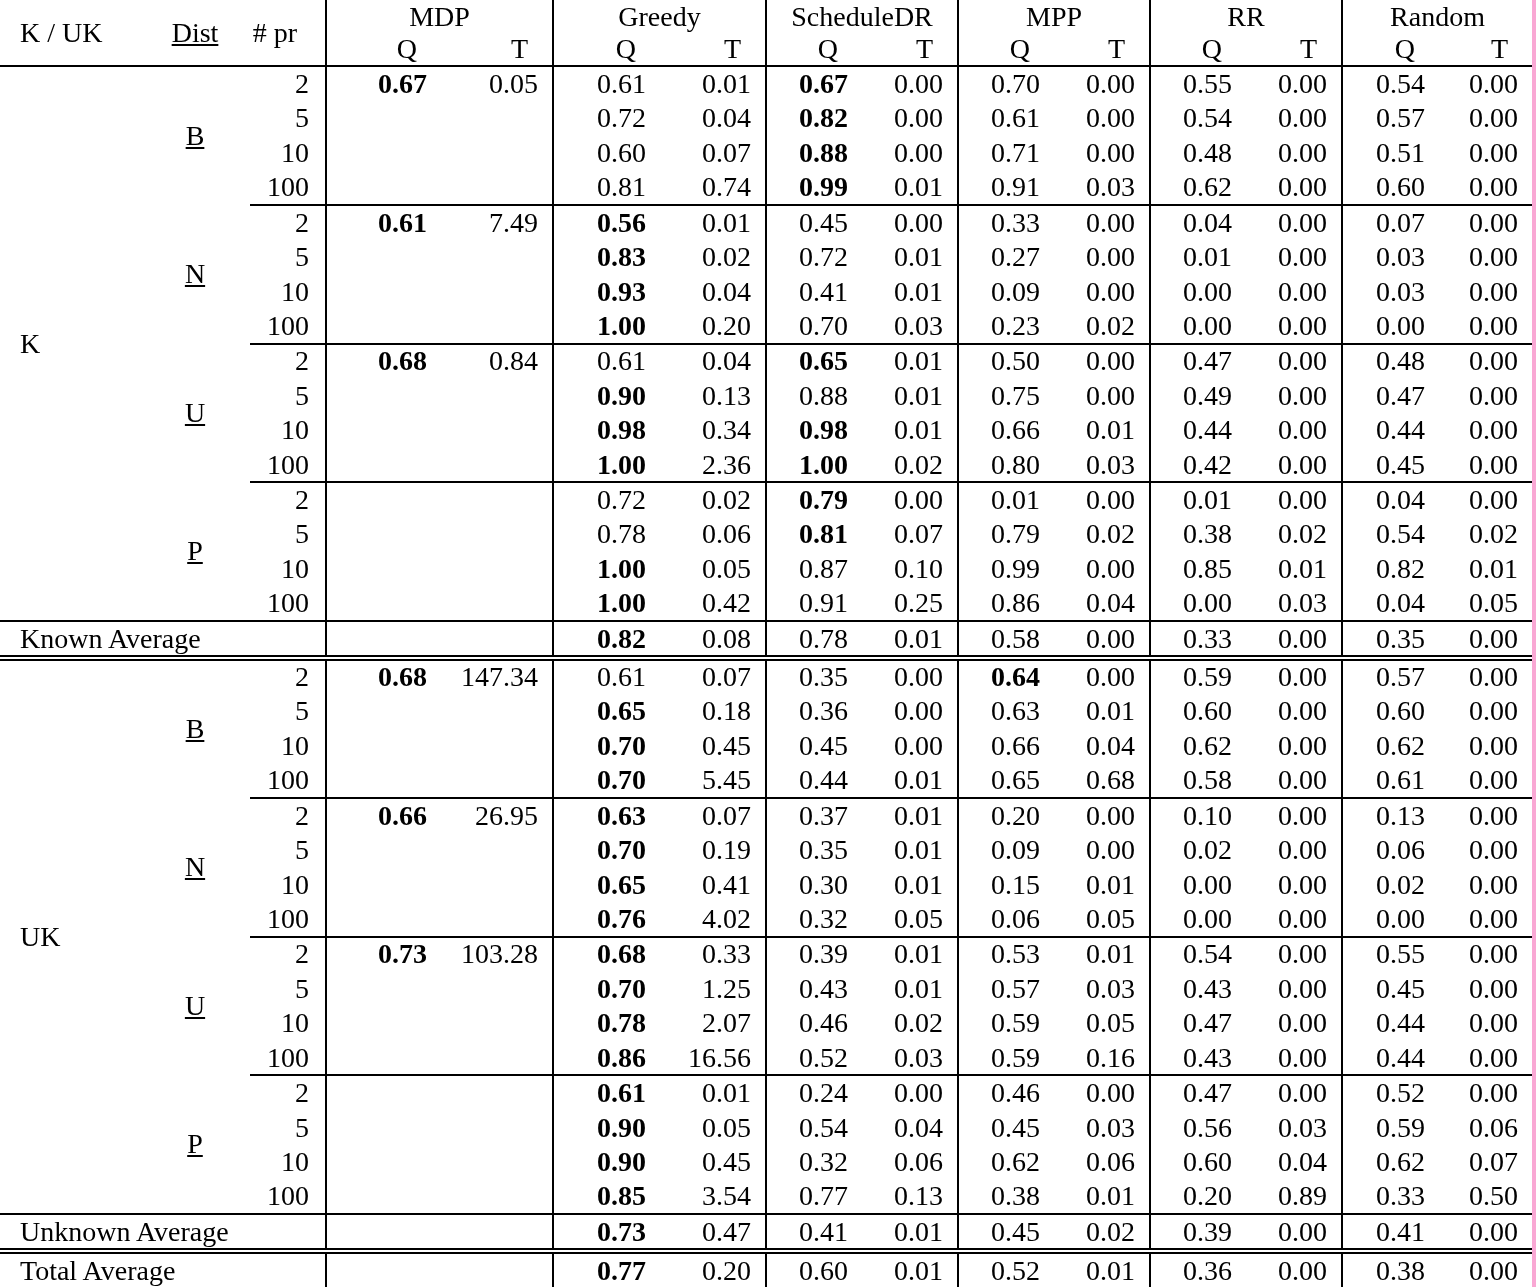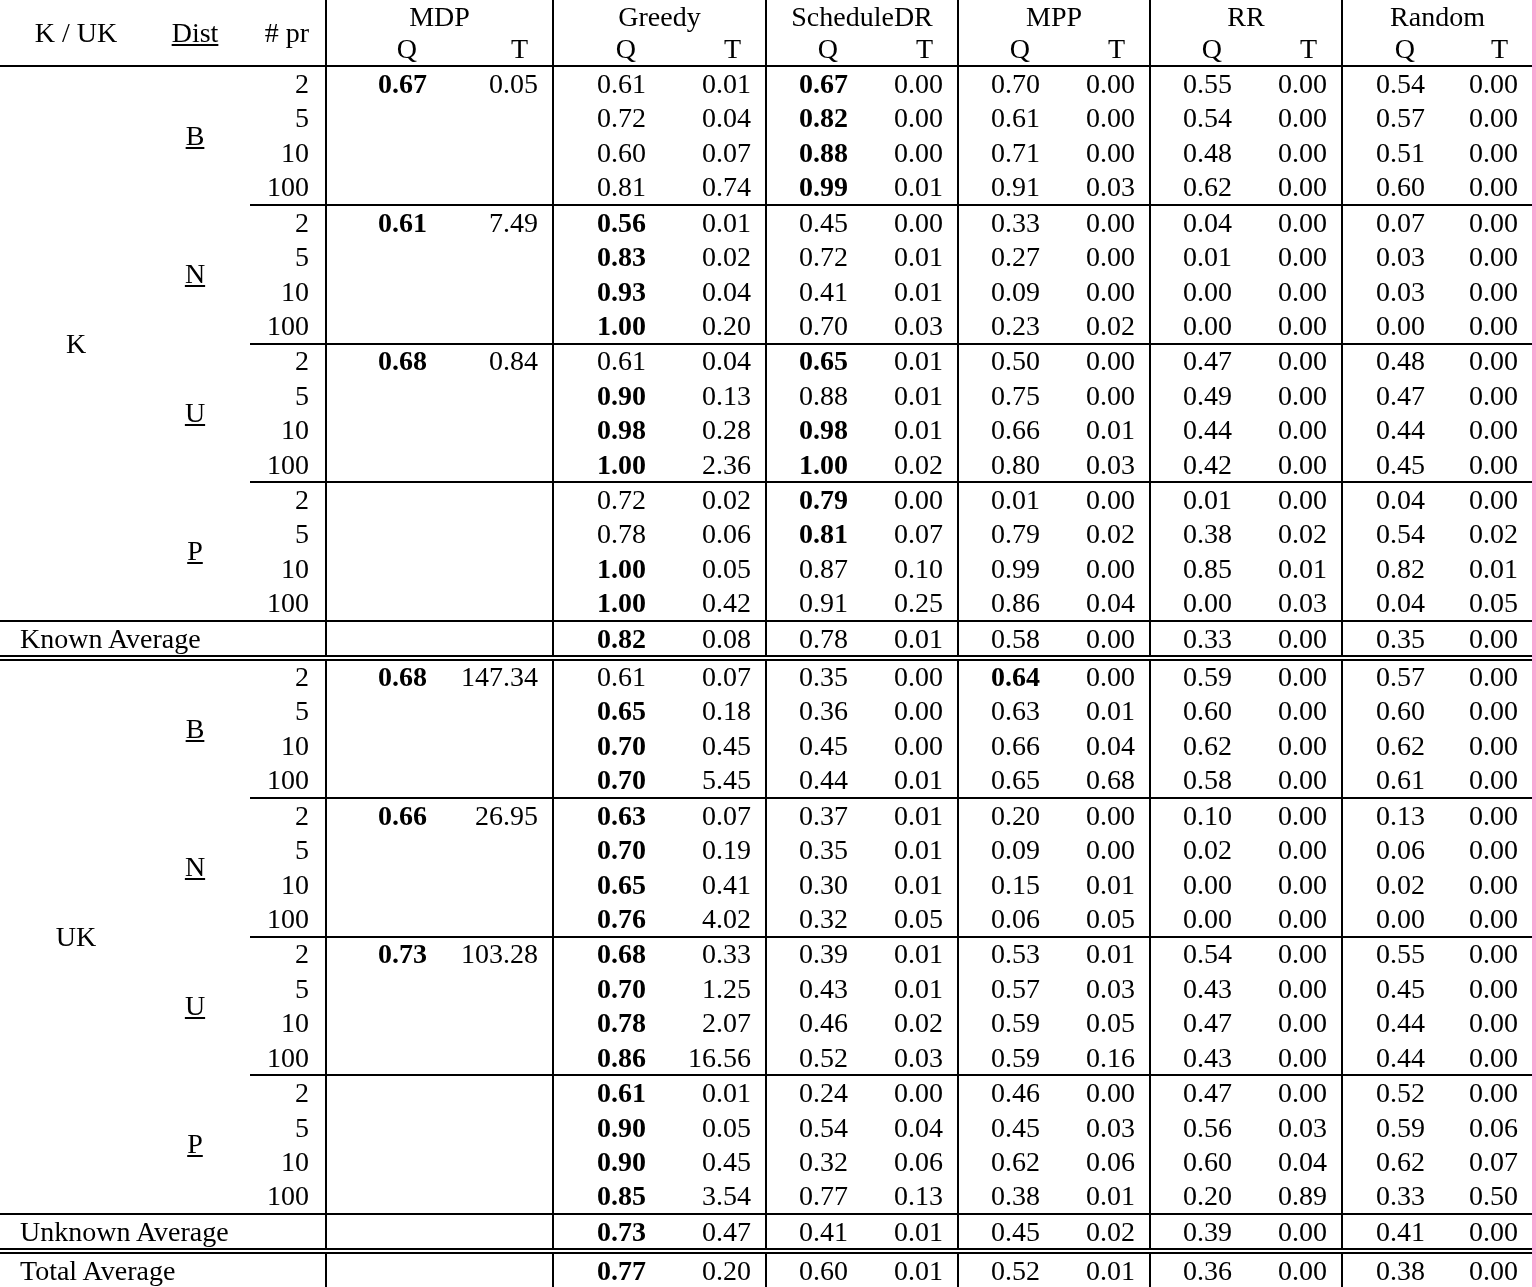--- a/index.html
+++ b/index.html
@@ -2,23 +2,23 @@
 <html><head>
 <meta charset="utf-8">
 <style>
   html,body{margin:0;padding:0;background:#fff;}
   body{width:1536px;height:1287px;overflow:hidden;}
   table{border-collapse:collapse;table-layout:fixed;width:1536px;height:1287px;
         font-family:"Liberation Serif","DejaVu Serif",serif;font-size:28px;color:#000;}
   th,td{padding:0;margin:0;font-weight:normal;white-space:nowrap;vertical-align:middle;overflow:hidden;}
   thead tr{height:33px;}
   tbody tr{height:34px;}
-  .lab{text-align:center;padding-left:12px;}
+  .lab{text-align:left;padding-left:20px;}
   .dist{text-align:center;text-decoration:underline;}
-  .prh{text-align:right;padding-right:16px;}
+  .prh{text-align:right;padding-right:28px;}
   .pr{text-align:right;padding-right:16px;}
   .num{text-align:right;padding-right:14px;}
   .qt{text-align:right;padding-right:24px;}
   .algo{text-align:center;}
   .bold{font-weight:bold;}
   .gl{border-left:2px solid #000;}
   .gr{border-right:8px solid #f9a8d4;}
   .hb{border-bottom:2px solid #000;}
   .ct{border-top:2px solid #000;}
   .dbl{border-bottom:6px double #000;}
@@ -225,21 +225,21 @@
         <td class="num gl">0.49</td>
         <td class="num">0.00</td>
         <td class="num gl">0.47</td>
         <td class="num gr">0.00</td>
       </tr>
       <tr>
         <td class="pr">10</td>
         <td class="num gl"></td>
         <td class="num"></td>
         <td class="num gl bold">0.98</td>
-        <td class="num">0.28</td>
+        <td class="num">0.34</td>
         <td class="num gl bold">0.98</td>
         <td class="num">0.01</td>
         <td class="num gl">0.66</td>
         <td class="num">0.01</td>
         <td class="num gl">0.44</td>
         <td class="num">0.00</td>
         <td class="num gl">0.44</td>
         <td class="num gr">0.00</td>
       </tr>
       <tr>

